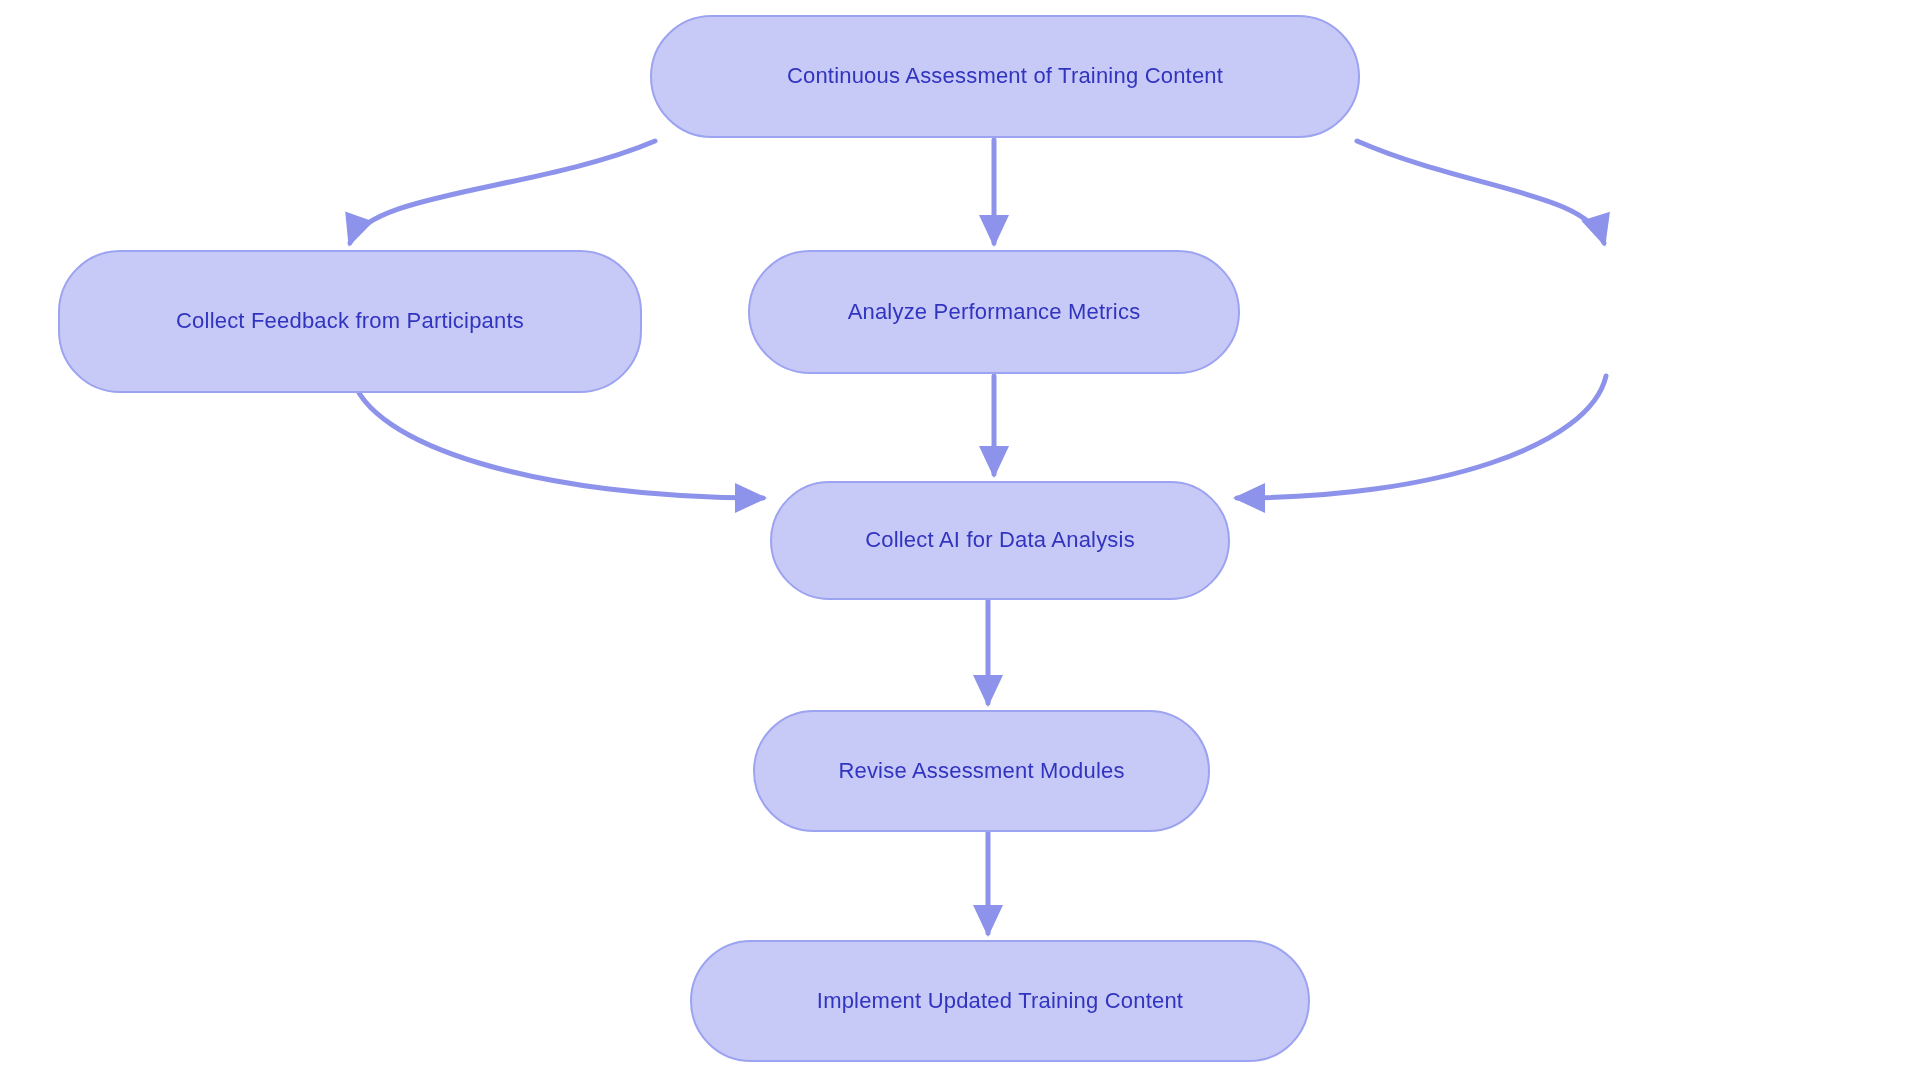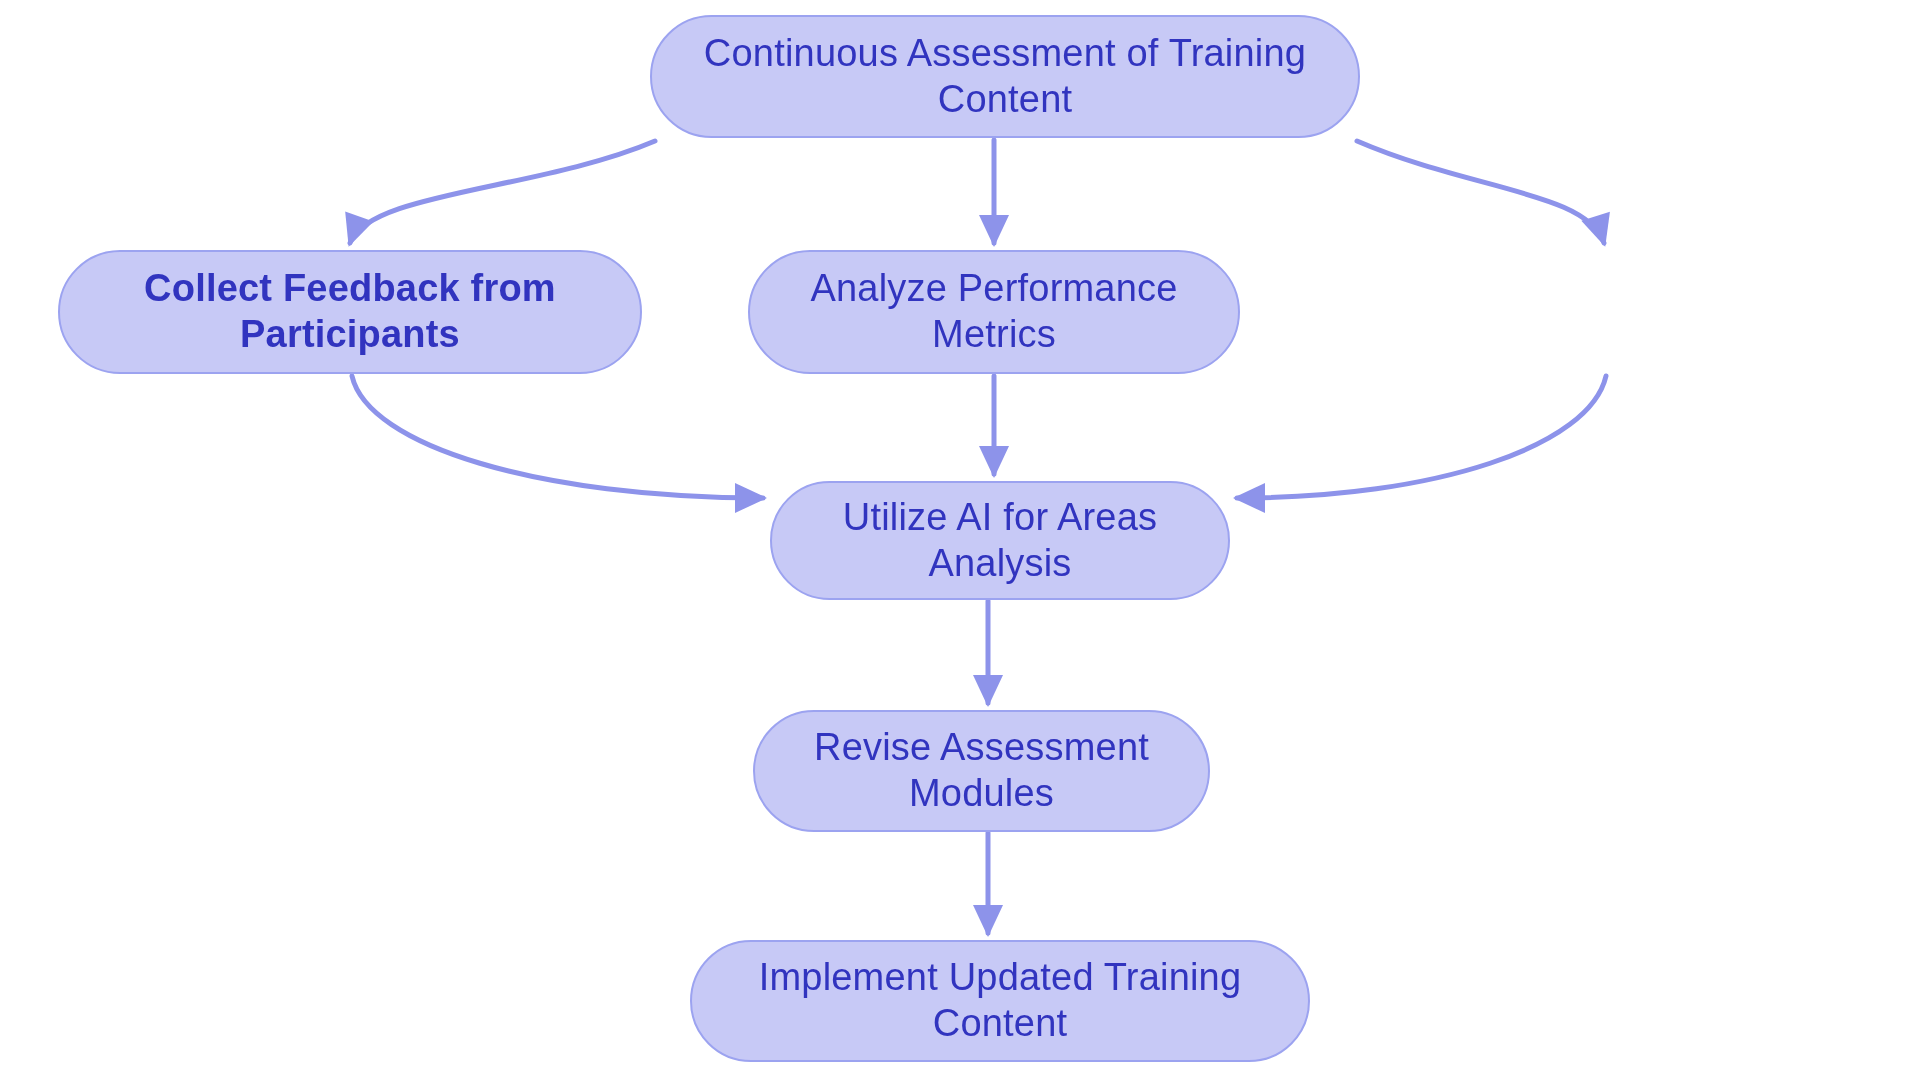--- a/index.html
+++ b/index.html
@@ -21,21 +21,21 @@
     background:var(--node-fill);
     border:2px solid var(--node-border);
     border-radius:62px;
     display:flex;
     align-items:center;
     justify-content:center;
     text-align:center;
   }
   .node-label{
     color:var(--text-color);
-    font-size:38px;
+    font-size:22px;
     line-height:1.2;
     letter-spacing:0.2px;
   }
 </style>
 </head>
 <body>
 
 <div class="canvas">
 
   <svg class="edges" viewBox="0 0 1920 1083" xmlns="http://www.w3.org/2000/svg">
@@ -52,31 +52,31 @@
     <path class="edge" marker-end="url(#arrow)" d="M 994 376 L 994 474"></path>
     <path class="edge" marker-end="url(#arrow)" d="M 1606 376 C 1590 446, 1436 498, 1237 498"></path>
     <path class="edge" marker-end="url(#arrow)" d="M 988 601 L 988 703"></path>
     <path class="edge" marker-end="url(#arrow)" d="M 988 833 L 988 933"></path>
   </svg>
 
   <div class="node" style="left:650px;top:15px;width:710px;height:123px;">
     <span class="node-label">Continuous Assessment of Training Content</span>
   </div>
 
-  <div class="node" style="left:58px;top:250px;width:584px;height:124px;font-weight:bold;">
+  <div class="node" style="left:58px;top:250px;width:584px;height:143px;">
     <span class="node-label">Collect Feedback from Participants</span>
   </div>
 
   <div class="node" style="left:748px;top:250px;width:492px;height:124px;">
     <span class="node-label">Analyze Performance Metrics</span>
   </div>
 
 
   <div class="node" style="left:770px;top:481px;width:460px;height:119px;">
-    <span class="node-label">Utilize AI for Areas Analysis</span>
+    <span class="node-label">Collect AI for Data Analysis</span>
   </div>
 
   <div class="node" style="left:753px;top:710px;width:457px;height:122px;">
     <span class="node-label">Revise Assessment Modules</span>
   </div>
 
   <div class="node" style="left:690px;top:940px;width:620px;height:122px;">
     <span class="node-label">Implement Updated Training Content</span>
   </div>
 

